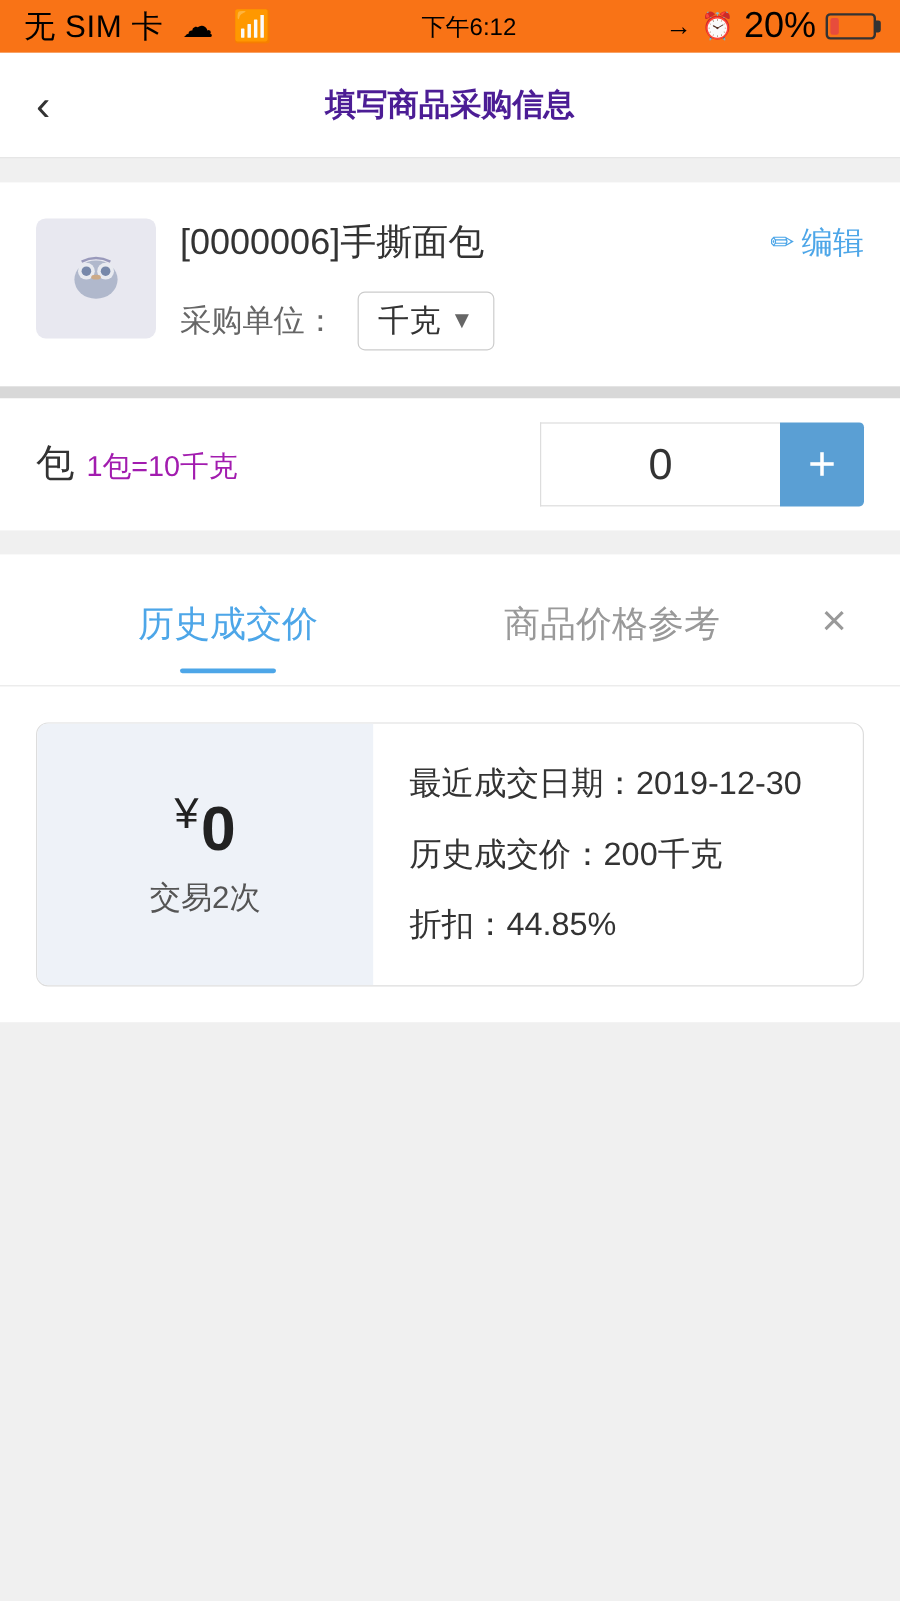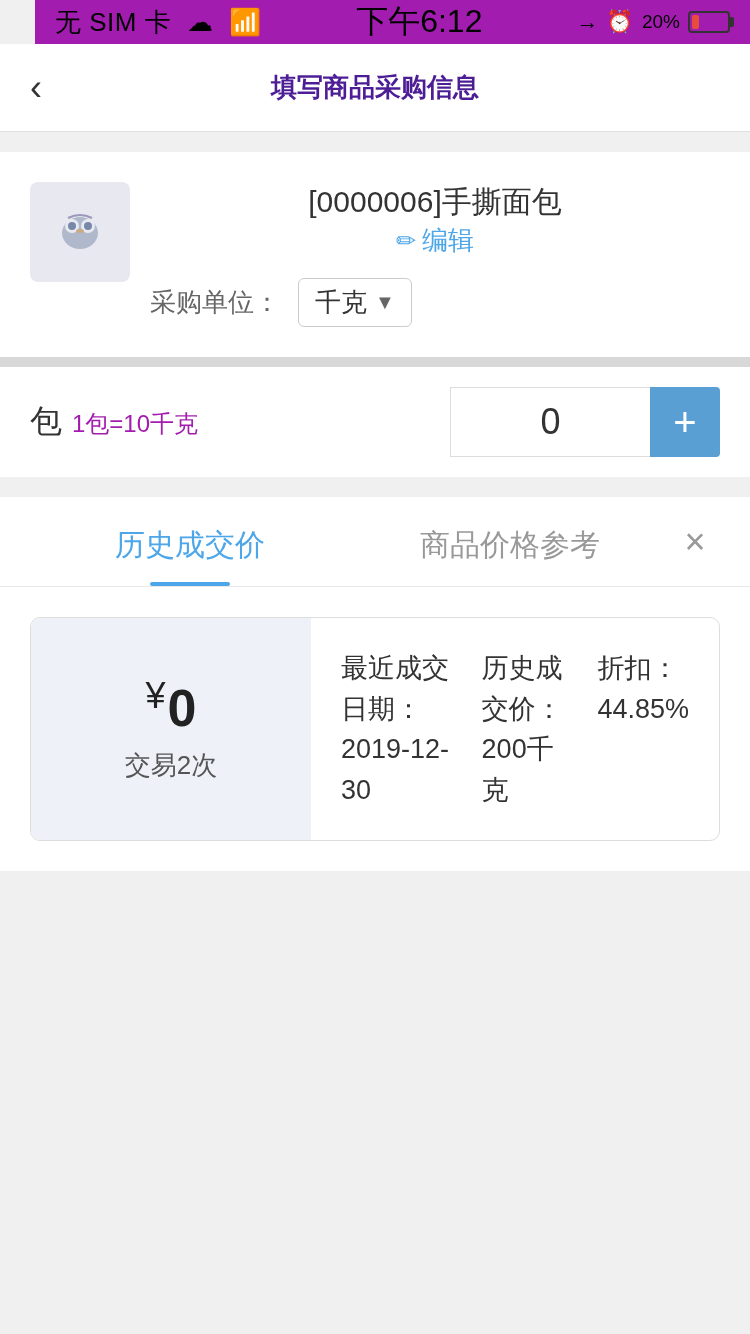--- a/index.html
+++ b/index.html
@@ -12,43 +12,42 @@
       overflow-x: hidden;
     }
 
     
     .status-bar {
       display: flex;
       align-items: center;
       justify-content: space-between;
       height: 44px;
       padding: 0 20px;
-      background: #a21caf;
-      margin-left: 35px;
+      background: #f97316;
     }
     .status-left {
       font-size: 26px;
       font-weight: 500;
       color: #000;
       letter-spacing: 0.5px;
     }
     .status-center {
-      font-size: 32px;
+      font-size: 20px;
       font-weight: 500;
       color: #000;
     }
     .status-right {
       display: flex;
       align-items: center;
       gap: 8px;
       font-size: 24px;
       color: #000;
     }
     .battery-text {
-      font-size: 19px;
+      font-size: 30px;
     }
     .battery-icon {
       width: 42px;
       height: 22px;
       border: 2px solid #333;
       border-radius: 4px;
       position: relative;
       display: flex;
       align-items: center;
       padding: 2px;
@@ -122,21 +121,20 @@
       color: #8899aa;
     }
     .product-info {
       flex: 1;
     }
     .product-title-row {
       display: flex;
       justify-content: space-between;
       align-items: center;
       margin-bottom: 20px;
-      flex-direction: column;
     }
     .product-name {
       font-size: 30px;
       font-weight: 500;
       color: #333;
     }
     .edit-link {
       display: flex;
       align-items: center;
       gap: 6px;
@@ -252,21 +250,21 @@
 
     
     .tab-section {
       background: #fff;
       margin-top: 20px;
     }
     .tab-header {
       display: flex;
       align-items: center;
       border-bottom: 1px solid #e8e8e8;
-      padding: 0 30px;
+      padding: 10px 30px;
       position: relative;
     }
     .tab-item {
       flex: 1;
       text-align: center;
       padding: 28px 0 20px;
       font-size: 30px;
       color: #999;
       cursor: pointer;
       position: relative;
@@ -329,21 +327,21 @@
     }
     .history-transactions {
       font-size: 26px;
       color: #555;
       margin-top: 10px;
     }
     .history-right {
       flex: 1;
       padding: 30px 30px;
       display: flex;
-      flex-direction: row;
+      flex-direction: column;
       justify-content: center;
       gap: 18px;
     }
     .history-detail-row {
       font-size: 27px;
       color: #333;
       line-height: 1.5;
     }
 
     

